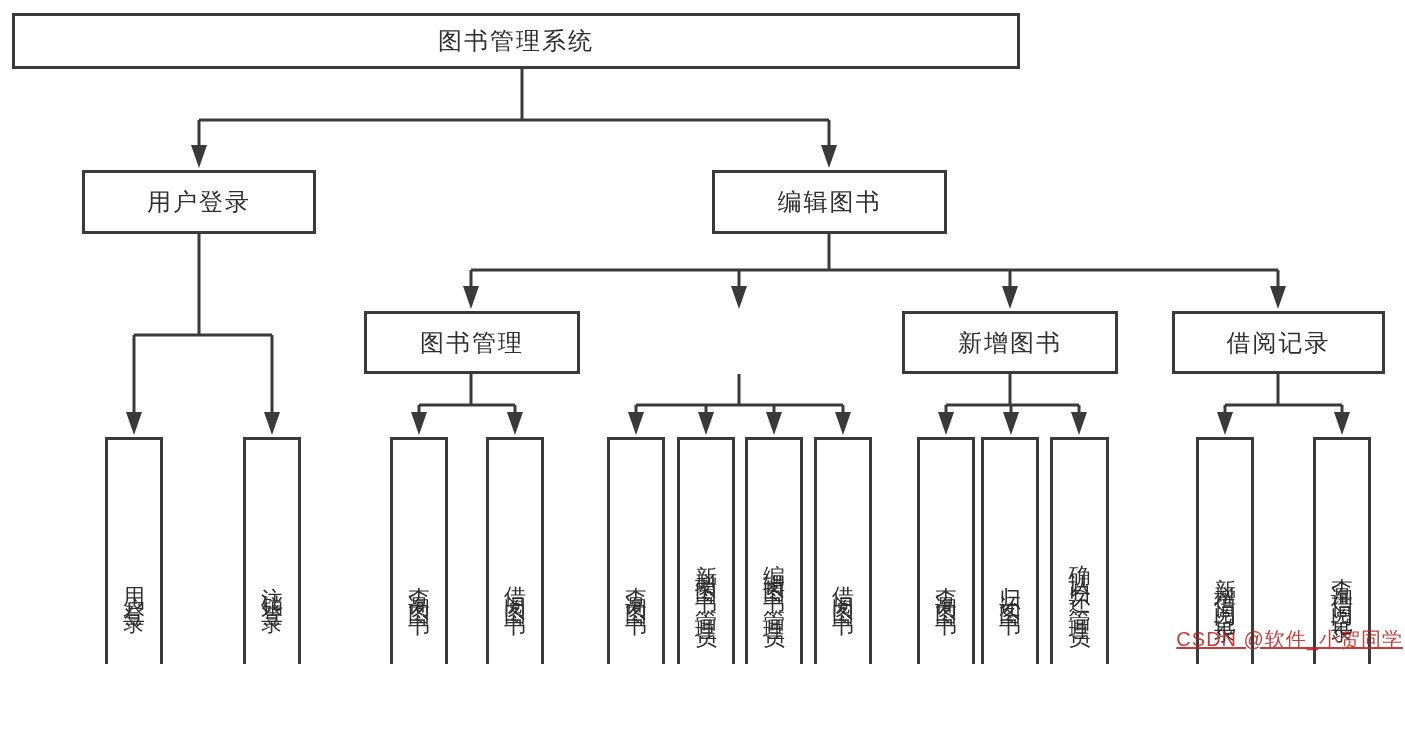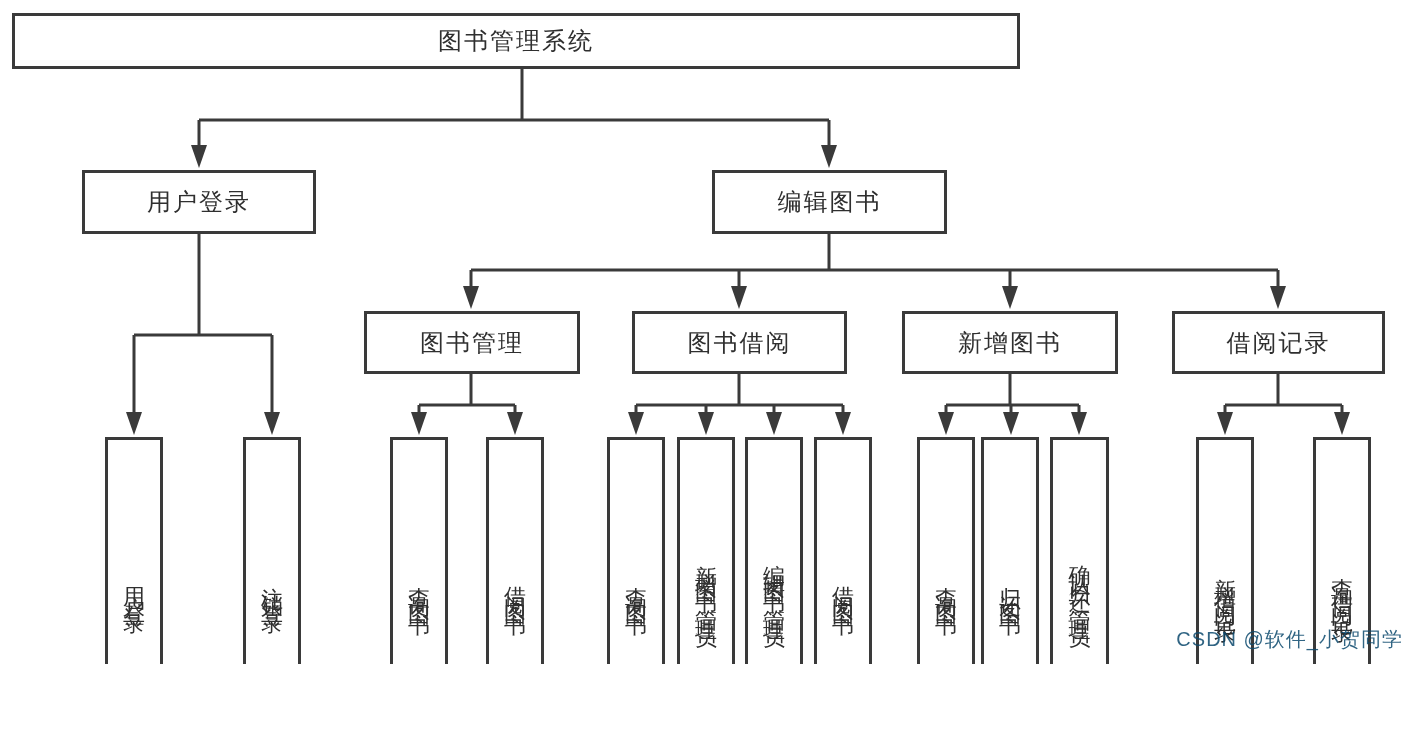--- a/index.html
+++ b/index.html
@@ -47,24 +47,25 @@
     letter-spacing: 9px;
     line-height: 1;
     white-space: nowrap;
   }
   .watermark {
     position: absolute;
     right: 2px;
     bottom: 11px;
     font-size: 20px;
     letter-spacing: 1px;
-    color: #0c4a6e;
+    color: #b91c1c;
     opacity: 0.85;
     z-index: 5;
     white-space: nowrap;
+    text-decoration: underline;
   }
 </style>
 </head>
 <body>
 
 <div class="canvas">
 
   <svg class="connectors" width="1405" height="747" viewBox="0 0 1405 747">
     <g fill="none" stroke-width="3" stroke="#3a3a3a">
       <path d="M522 69 V120 M199 120 H829 M199 120 V147 M829 120 V147"></path>
@@ -104,23 +105,20 @@
 
   <div class="node h" style="left:82px; top:170px; width:234px; height:64px;">
     <span class="label">用户登录</span>
   </div>
   <div class="node h" style="left:712px; top:170px; width:235px; height:64px;">
     <span class="label">编辑图书</span>
   </div>
 
   <div class="node h" style="left:364px; top:311px; width:216px; height:63px;">
     <span class="label">图书管理</span>
-  </div>
-  <div class="node h" style="left:632px; top:311px; width:215px; height:63px;">
-    <span class="label">图书借阅</span>
   </div>
   <div class="node h" style="left:902px; top:311px; width:216px; height:63px;">
     <span class="label">新增图书</span>
   </div>
   <div class="node h" style="left:1172px; top:311px; width:213px; height:63px;">
     <span class="label">借阅记录</span>
   </div>
 
   <div class="node v" style="left:105px; top:437px; width:58px; height:300px;">
     <span class="label">用户登录</span>

